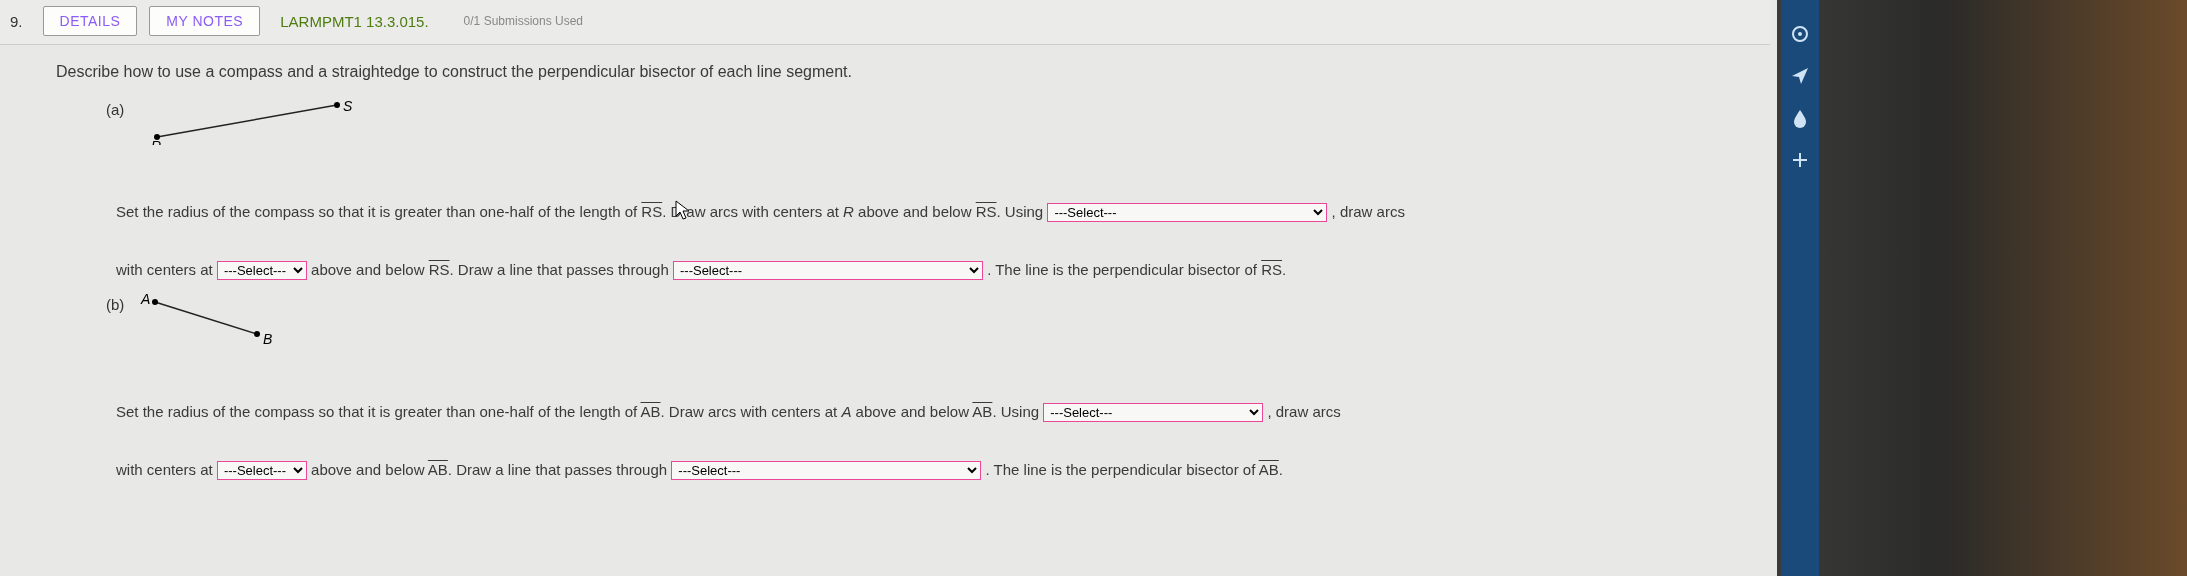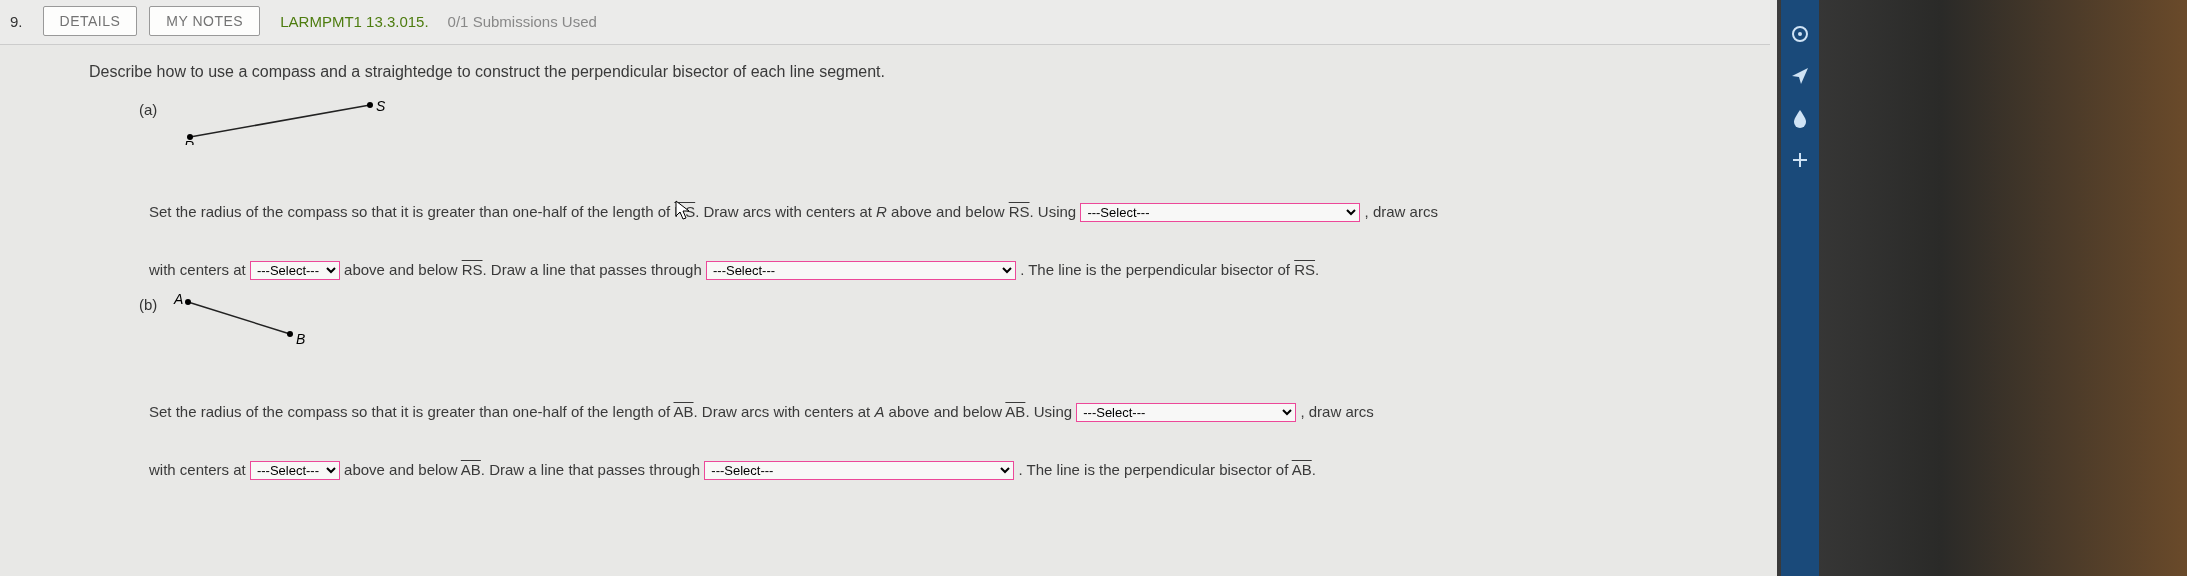--- a/index.html
+++ b/index.html
@@ -30,37 +30,37 @@
     .qnum {
       font-size: 15px;
       color: #333;
       margin-right: 8px;
     }
     .hbtn {
       border: 1px solid #999;
       background: #fdfdfc;
       padding: 6px 16px;
       font-size: 14px;
-      color: #737373;
+      color: #8b5cf6;
       border-radius: 2px;
       cursor: pointer;
       letter-spacing: 0.5px;
     }
     .qcode {
       font-size: 15px;
       color: #4d7c0f;
       margin-left: 8px;
     }
     .qsub {
-      font-size: 15px;
+      font-size: 12px;
       color: #888;
-      margin-left: 7px;
+      margin-left: 23px;
     }
     .content {
-      padding: 18px 40px 10px 89px;
+      padding: 18px 40px 10px 56px;
     }
     .instruction {
       font-size: 16px;
       color: #3a3a3a;
       margin-bottom: 14px;
     }
     .part {
       margin: 8px 0 18px 50px;
     }
     .part-label {

